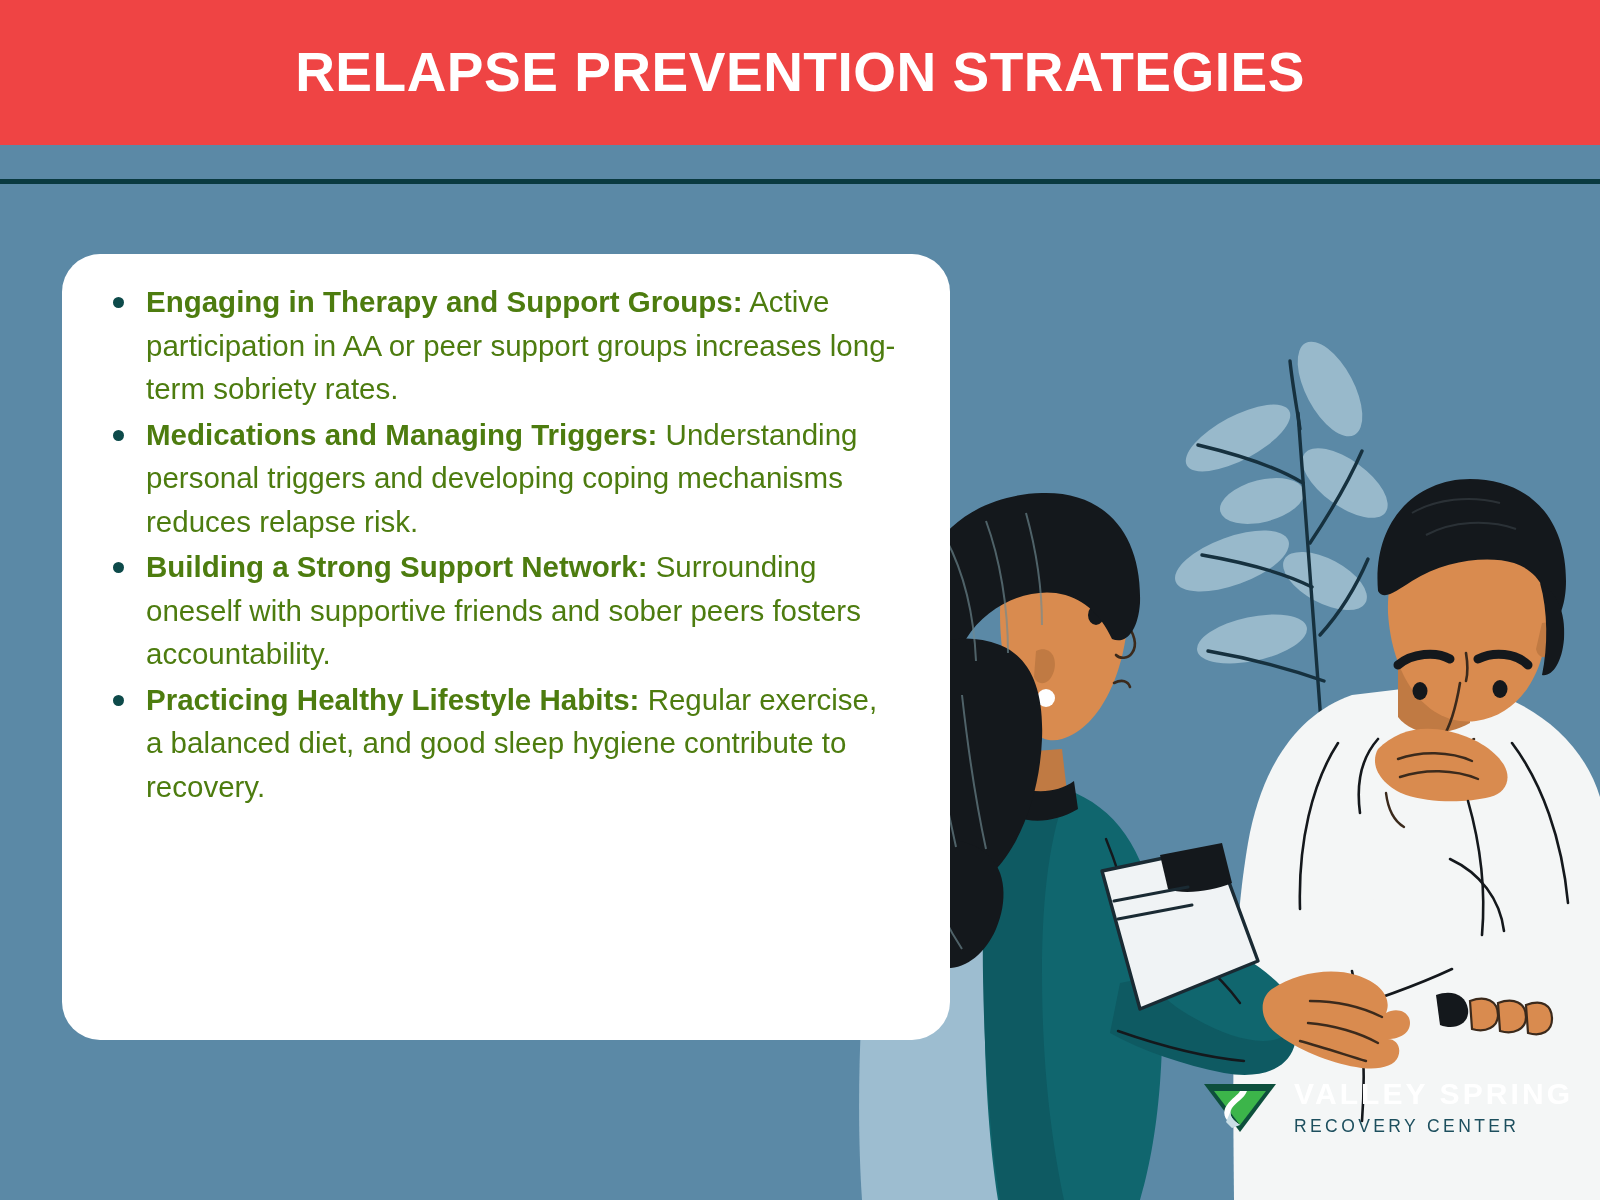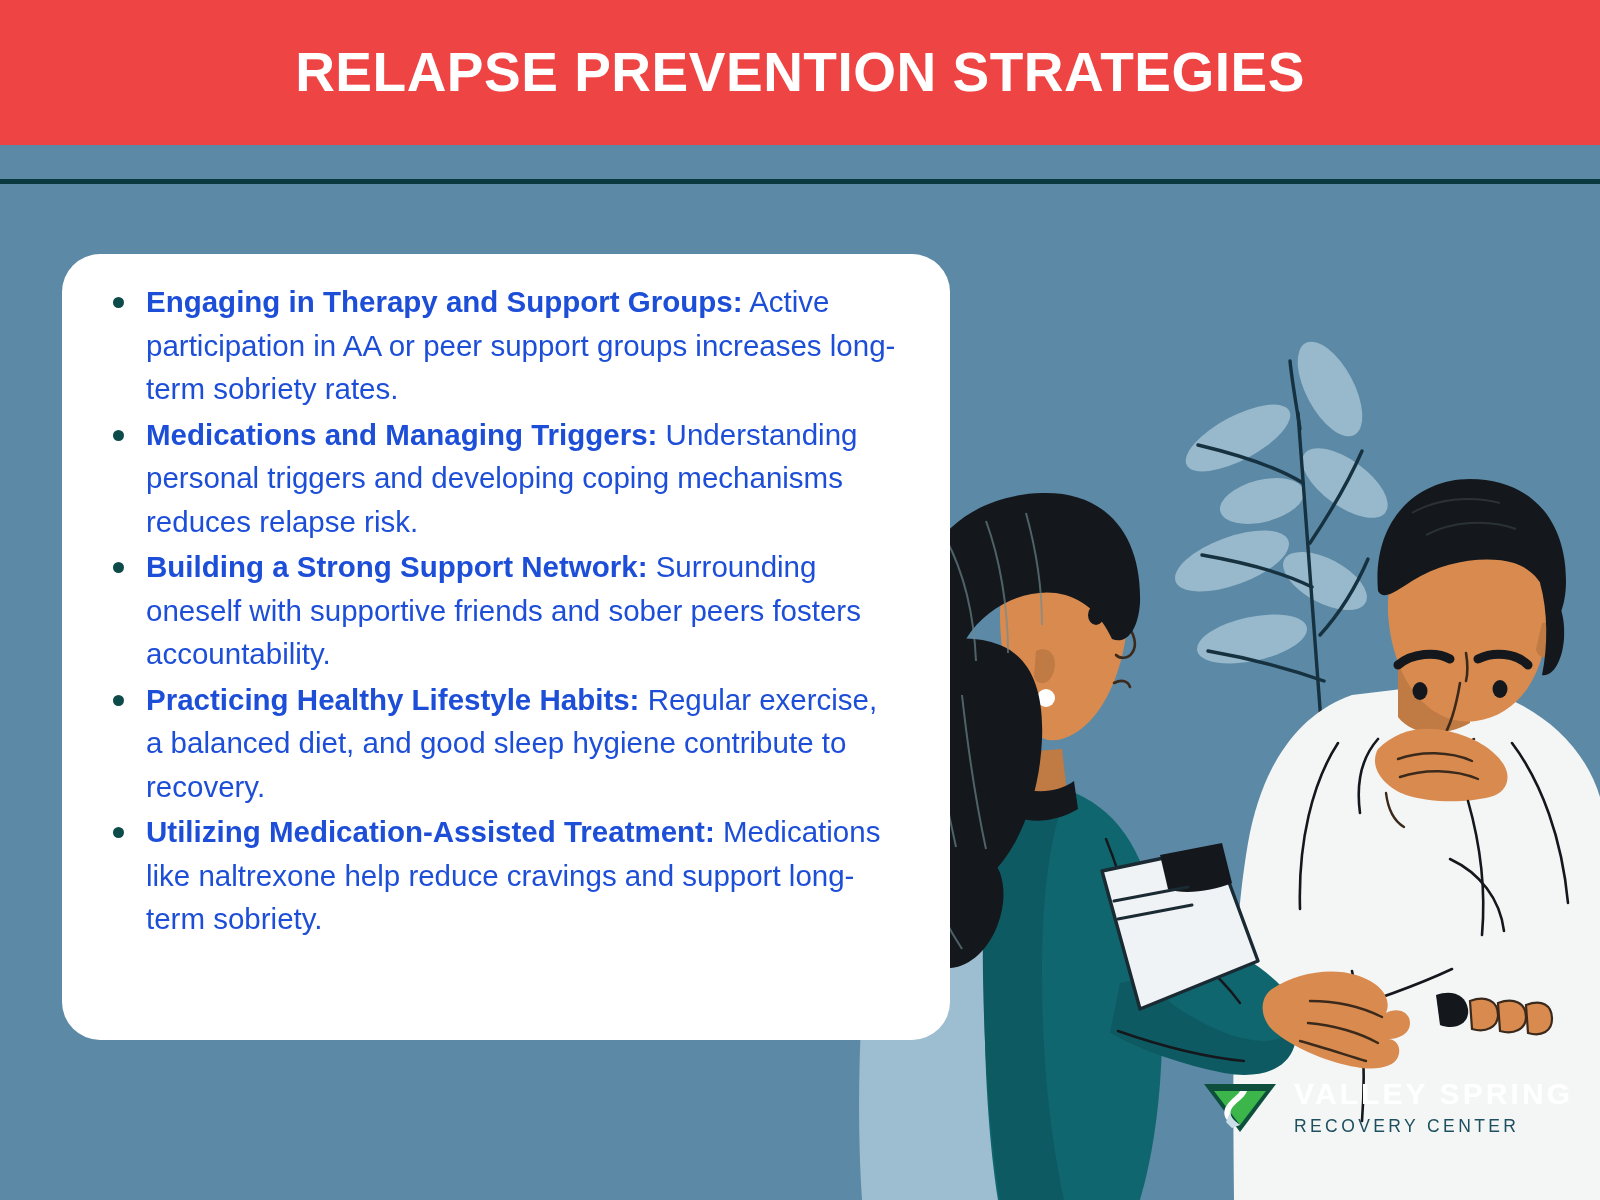--- a/index.html
+++ b/index.html
@@ -54,21 +54,21 @@
   #bullet-list {
     position:absolute;
     left:38px; top:26px;
     width:800px;
     list-style:none;
   }
   .bullet-item {
     position:relative;
     padding-left:46px;
     margin-bottom:2px;
-    color:#1d4ed8;
+    color:#4d7c0f;
     font-size:29.5px;
     line-height:43.5px;
   }
   .bullet-dot {
     position:absolute;
     left:13px; top:17px;
     width:11px; height:11px;
     border-radius:50%;
     background:#0d4a4a;
   }
@@ -300,24 +300,20 @@
       <li class="bullet-item">
         <span class="bullet-dot"></span>
         <span class="bullet-label">Building a Strong Support Network:</span><span class="bullet-text"> Surrounding oneself with supportive friends and sober peers fosters accountability.</span>
       </li>
 
       <li class="bullet-item">
         <span class="bullet-dot"></span>
         <span class="bullet-label">Practicing Healthy Lifestyle Habits:</span><span class="bullet-text"> Regular exercise, a balanced diet, and good sleep hygiene contribute to recovery.</span>
       </li>
 
-      <li class="bullet-item">
-        <span class="bullet-dot"></span>
-        <span class="bullet-label">Utilizing Medication-Assisted Treatment:</span><span class="bullet-text"> Medications like naltrexone help reduce cravings and support long-term sobriety.</span>
-      </li>
 
     </ul>
   </div>
 
   <div id="logo">
     <svg id="logo-mark" viewBox="0 0 76 56">
       <path d="M2 6 L74 6 L38 54 Z" fill="#0d4f3c"></path>
       <path d="M12 13 L64 13 L38 47 Z" fill="#3cb54a"></path>
       <path d="M45 13 C42 21, 34 24, 30 30 C26 36, 30 42, 38 47 L30 47 C22 41, 20 34, 25 27 C30 20, 36 17, 38 13 Z" fill="#ffffff"></path>
       <path d="M38 47 C30 42, 26 36, 30 30 L24 44 L30 50 Z" fill="#c9dee6"></path>

